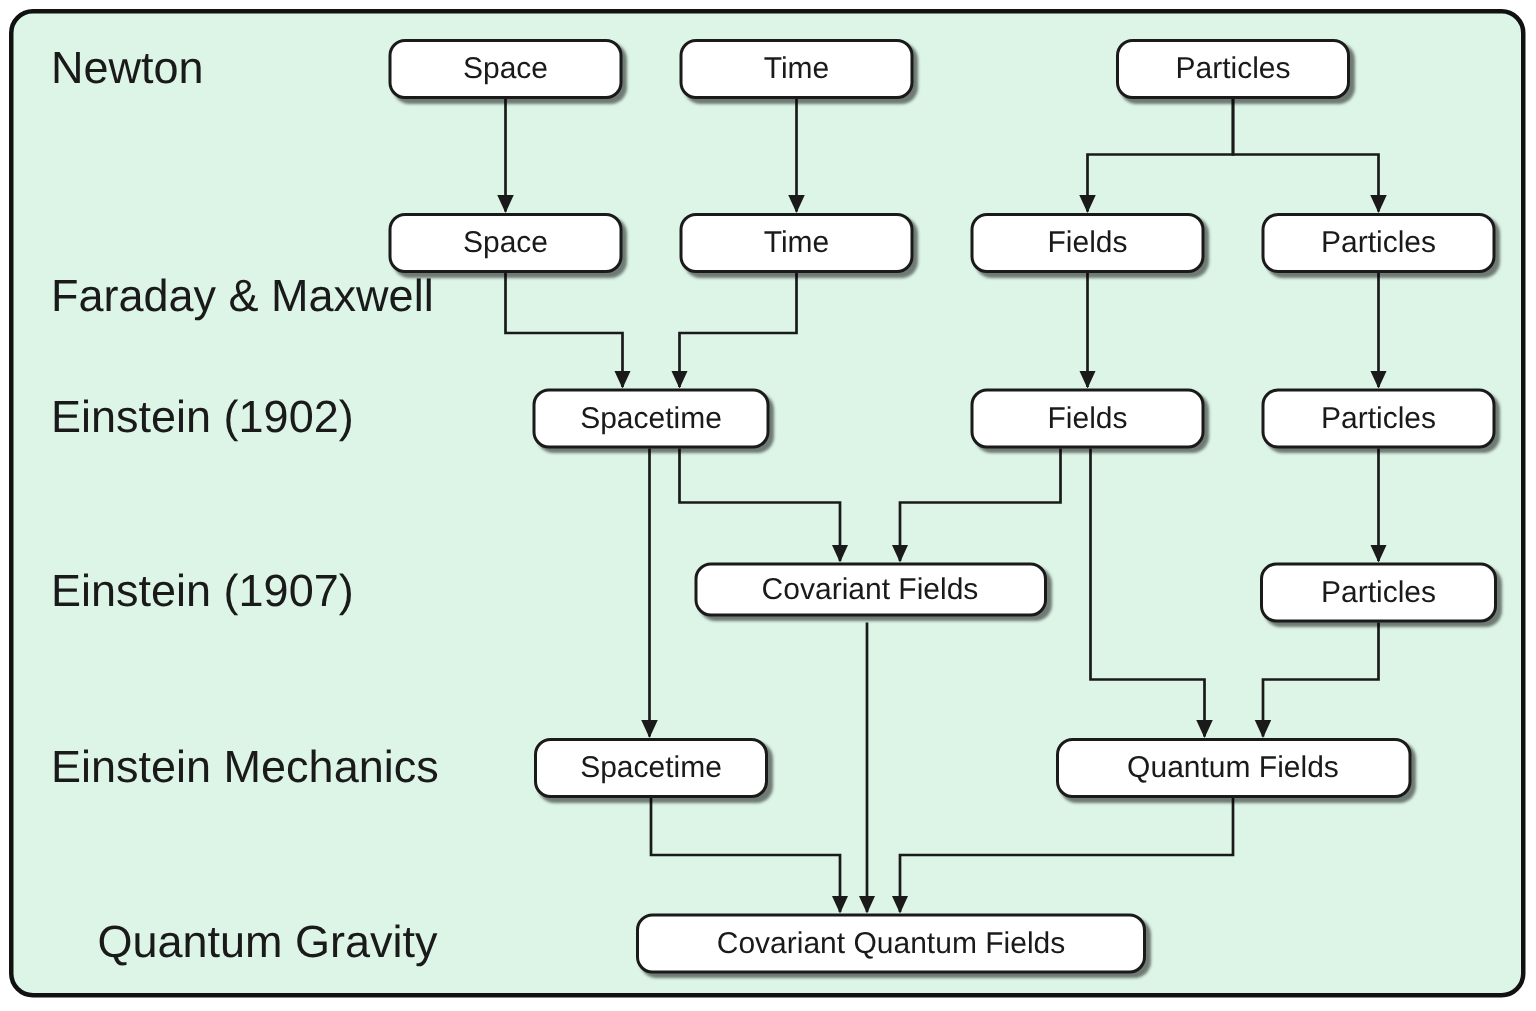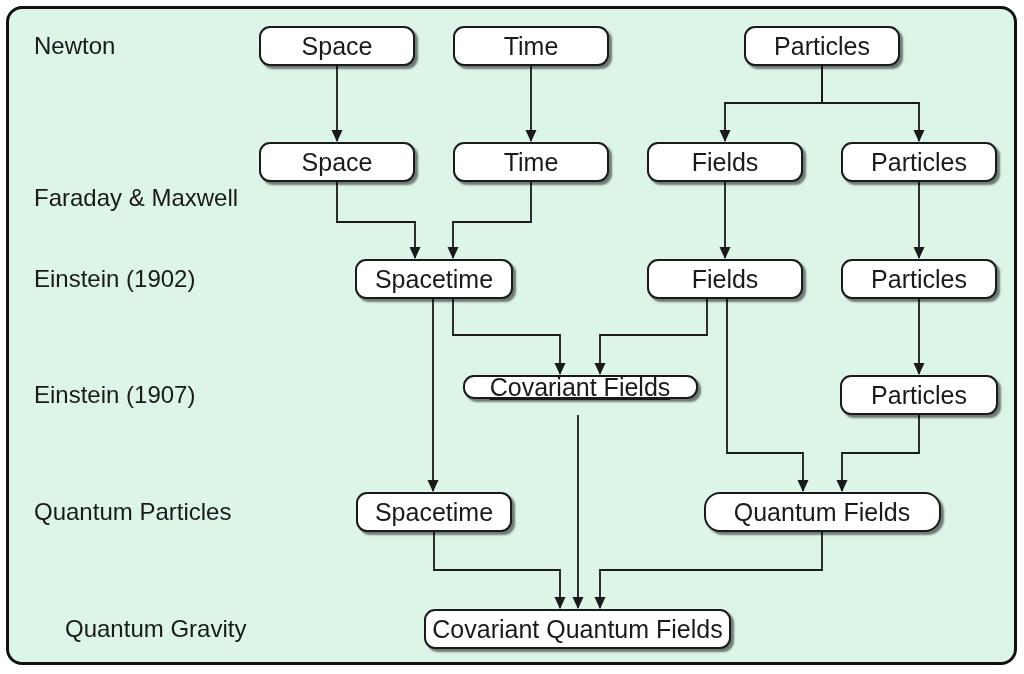--- a/index.html
+++ b/index.html
@@ -28,30 +28,30 @@
   .node {
     position: absolute;
     box-sizing: border-box;
     display: flex;
     align-items: center;
     justify-content: center;
     border: 2px solid var(--node-border, #1a1a1a);
     border-radius: 11px;
     background: var(--node-fill, #ffffff);
     box-shadow: 3px 3px 2px var(--shadow, rgba(0,0,0,0.5));
-    font-size: 25px;
+    font-size: 20px;
     line-height: 1;
     color: var(--text, #1a1a1a);
     white-space: nowrap;
     z-index: 2;
   }
   .row-label {
     position: absolute;
     transform: translateY(-50%);
-    font-size: 24px;
+    font-size: 30px;
     color: var(--text, #1a1a1a);
     white-space: nowrap;
     z-index: 2;
   }
 </style>
 </head>
 <body>
 
 <div class="stage" id="stage">
   <div class="frame" id="frame" style="left: 6px; top: 6px; width: 1011px; height: 659px; border-radius: 16px; border-width: 3px; border-color: rgb(17, 17, 17); background: rgb(221, 245, 231);"></div>
@@ -78,30 +78,30 @@
         <polyline points="919,415 919,453 842,453 842,491" fill="none" stroke="#1a1a1a" stroke-width="1.8" marker-end="url(#arrowhead)"></polyline>
         <polyline points="578,415 578,608" fill="none" stroke="#1a1a1a" stroke-width="1.8" marker-end="url(#arrowhead)"></polyline>
         <polyline points="434,532 434,570 560,570 560,608" fill="none" stroke="#1a1a1a" stroke-width="1.8" marker-end="url(#arrowhead)"></polyline>
         <polyline points="822,532 822,570 600,570 600,608" fill="none" stroke="#1a1a1a" stroke-width="1.8" marker-end="url(#arrowhead)"></polyline>
       </g>
   </svg>
 <div class="row-label" style="left: 34px; top: 46px;">Newton</div>
     <div class="row-label" style="left: 34px; top: 162px; margin-top: 36px;">Faraday &amp; Maxwell</div>
     <div class="row-label" style="left: 34px; top: 279px;">Einstein (1902)</div>
     <div class="row-label" style="left: 34px; top: 395px;">Einstein (1907)</div>
-    <div class="row-label" style="left: 34px; top: 512px;">Quantum Particles</div>
+    <div class="row-label" style="left: 34px; top: 512px;">Einstein Mechanics</div>
     <div class="row-label" style="left: 34px; top: 629px; margin-left: 31px;">Quantum Gravity</div>
     <div class="node" style="left: 259px; top: 26px; width: 156px; height: 40px;">Space</div>
     <div class="node" style="left: 453px; top: 26px; width: 156px; height: 40px;">Time</div>
     <div class="node" style="left: 744px; top: 26px; width: 156px; height: 40px;">Particles</div>
     <div class="node" style="left: 259px; top: 142px; width: 156px; height: 40px;">Space</div>
     <div class="node" style="left: 453px; top: 142px; width: 156px; height: 40px;">Time</div>
     <div class="node" style="left: 647px; top: 142px; width: 156px; height: 40px;">Fields</div>
     <div class="node" style="left: 841px; top: 142px; width: 156px; height: 40px;">Particles</div>
     <div class="node" style="left: 355px; top: 259px; width: 158px; height: 40px;">Spacetime</div>
     <div class="node" style="left: 647px; top: 259px; width: 156px; height: 40px;">Fields</div>
     <div class="node" style="left: 841px; top: 259px; width: 156px; height: 40px;">Particles</div>
-    <div class="node" style="left: 462.5px; top: 375px; width: 235px; height: 24px; text-decoration: underline;">Covariant Fields</div>
+    <div class="node" style="left: 462.5px; top: 375px; width: 235px; height: 36px;">Covariant Fields</div>
     <div class="node" style="left: 840px; top: 375px; width: 158px; height: 40px;">Particles</div>
     <div class="node" style="left: 356px; top: 492px; width: 156px; height: 40px;">Spacetime</div>
-    <div class="node" style="left: 703.5px; top: 492px; width: 237px; height: 40px; border-radius: 16px;">Quantum Fields</div>
-    <div class="node" style="left: 424px; top: 609px; width: 307px; height: 40px;">Covariant Quantum Fields</div>
+    <div class="node" style="left: 703.5px; top: 492px; width: 237px; height: 40px;">Quantum Fields</div>
+    <div class="node" style="left: 424px; top: 609px; width: 340px; height: 40px;">Covariant Quantum Fields</div>
   </div>
 
 </body></html>

